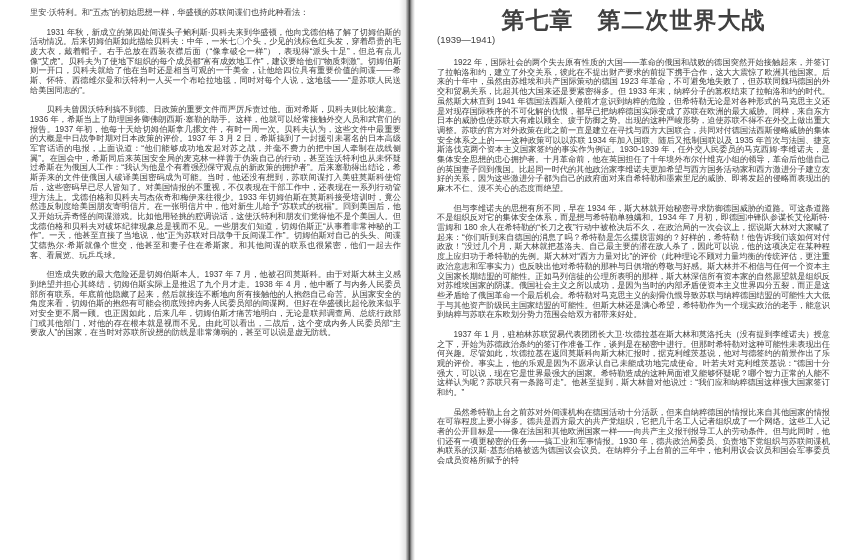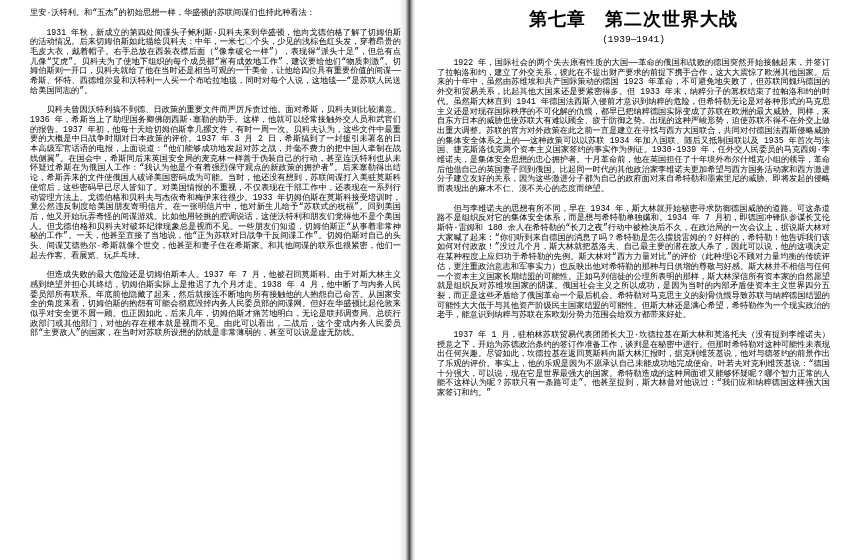--- a/index.html
+++ b/index.html
@@ -6,47 +6,46 @@
     margin: 0;
     padding: 0;
     background: #ffffff;
   }
   .spread {
     position: relative;
     width: 844px;
     height: 560px;
     background: #ffffff;
     overflow: hidden;
-    font-family: Liberation Mono, monospace;
-    color: #000000;
+    font-family: Liberation Sans, sans-serif;
+    color: #404040;
   }
   .page {
     position: absolute;
     top: 0;
     height: 560px;
     overflow: hidden;
     text-align: justify;
     font-size: 8.2px;
     line-height: 9.7px;
   }
   .page.left  { left: 30px;  width: 371px; padding-top: 8px; }
   .page.right { left: 437px; width: 393px; padding-top: 5px; }
   .page p { margin: 0 0 9.8px 0; }
   .page p.indent { text-indent: 2em; }
   .page p.quote  { text-indent: 2em; font-weight: bold; }
   .chapter-title {
     margin: 5px 0 4px 0;
-    font-size: 18px;
+    font-size: 23px;
     line-height: 20px;
     font-weight: bold;
     text-align: center;
     letter-spacing: 1px;
   }
   .chapter-subtitle {
-    text-align: center;
     font-size: 9.5px;
     line-height: 11px;
     margin: 0 0 13px 0;
   }
   .gutter {
     position: absolute;
     left: 399px;
     top: 0;
     width: 16px;
     height: 560px;
@@ -73,15 +72,16 @@
   </section>
 
   <div class="gutter"></div>
 
   <section class="page right">
     <h1 class="chapter-title">第七章　第二次世界大战</h1>
     <div class="chapter-subtitle">(1939—1941)</div>
     <p class="indent">1922 年，国际社会的两个失去原有性质的大国——革命的俄国和战败的德国突然开始接触起来，并签订了拉帕洛和约，建立了外交关系，彼此在不提出财产要求的前提下携手合作，这大大震惊了欧洲其他国家。后来的十年中，虽然由苏维埃和共产国际策动的德国 1923 年革命，不可避免地失败了，但苏联同魏玛德国的外交和贸易关系，比起其他大国来还是要紧密得多。但 1933 年末，纳粹分子的篡权结束了拉帕洛和约的时代。虽然斯大林直到 1941 年德国法西斯入侵前才意识到纳粹的危险，但希特勒无论是对各种形式的马克思主义还是对现存国际秩序的不可化解的仇恨，都早已把纳粹德国实际变成了苏联在欧洲的最大威胁。同样，来自东方日本的威胁也使苏联大有难以顾全、疲于防御之势。出现的这种严峻形势，迫使苏联不得不在外交上做出重大调整。苏联的官方对外政策在此之前一直是建立在寻找与西方大国联合，共同对付德国法西斯侵略威胁的集体安全体系之上的——这种政策可以以苏联 1934 年加入国联、随后又抵制国联以及 1935 年首次与法国、捷克斯洛伐克两个资本主义国家签约的事实作为例证。1930-1939 年，任外交人民委员的马克西姆·李维诺夫，是集体安全思想的忠心拥护者。十月革命前，他在英国担任了十年境外布尔什维克小组的领导，革命后他借自己的英国妻子回到俄国。比起同一时代的其他政治家李维诺夫更加希望与西方国务活动家和西方激进分子建立友好的关系，因为这些激进分子都为自己的政府面对来自希特勒和墨索里尼的威胁、即将发起的侵略而表现出的麻木不仁、漠不关心的态度而绝望。</p>
     <p class="indent">但与李维诺夫的思想有所不同，早在 1934 年，斯大林就开始秘密寻求防御德国威胁的道路。可这条道路不是组织反对它的集体安全体系，而是想与希特勒单独媾和。1934 年 7 月初，即德国冲锋队参谋长艾伦斯特·雷姆和 180 余人在希特勒的“长刀之夜”行动中被枪决后不久，在政治局的一次会议上，据说斯大林对大家喊了起来：“你们听到来自德国的消息了吗？希特勒是怎么摆脱雷姆的？好样的，希特勒！他告诉我们该如何对付政敌！”没过几个月，斯大林就把基洛夫、自己最主要的潜在敌人杀了，因此可以说，他的这项决定在某种程度上应归功于希特勒的先例。斯大林对“西方力量对比”的评价（此种理论不顾对力量均衡的传统评估，更注重政治意志和军事实力）也反映出他对希特勒的那种与日俱增的尊敬与好感。斯大林并不相信与任何一个资本主义国家长期结盟的可能性。正如马列信徒的公理所表明的那样，斯大林深信所有资本家的自然愿望就是组织反对苏维埃国家的阴谋。俄国社会主义之所以成功，是因为当时的内部矛盾使资本主义世界四分五裂，而正是这些矛盾给了俄国革命一个最后机会。希特勒对马克思主义的刻骨仇恨导致苏联与纳粹德国结盟的可能性大大低于与其他资产阶级民主国家结盟的可能性。但斯大林还是满心希望，希特勒作为一个现实政治的老手，能意识到纳粹与苏联在东欧划分势力范围会给双方都带来好处。</p>
     <p class="indent">1937 年 1 月，驻柏林苏联贸易代表团团长大卫·坎德拉基在斯大林和莫洛托夫（没有提到李维诺夫）授意之下，开始为苏德政治条约的签订作准备工作，谈判是在秘密中进行。但那时希特勒对这种可能性未表现出任何兴趣。尽管如此，坎德拉基在返回莫斯科向斯大林汇报时，据克利维茨基说，他对与德签约的前景作出了乐观的评价。事实上，他的乐观是因为不愿承认自己未能成功地完成使命。叶若夫对克利维茨基说：“德国十分强大，可以说，现在它是世界最强大的国家。希特勒造成的这种局面谁又能够怀疑呢？哪个智力正常的人能不这样认为呢？苏联只有一条路可走”。他甚至提到，斯大林曾对他说过：“我们应和纳粹德国这样强大国家签订和约。”</p>
+    <p class="indent">虽然希特勒上台之前苏对外间谍机构在德国活动十分活跃，但来自纳粹德国的情报比来自其他国家的情报在可靠程度上要小得多。德共是西方最大的共产党组织，它把几千名工人记者组织成了一个网络。这些工人记者的公开目标是——像在法国和其他欧洲国家一样——向共产主义报刊报导工人的劳动条件。但与此同时，他们还有一项更秘密的任务——搞工业和军事情报。1930 年，德共政治局委员、负责地下党组织与苏联间谍机构联系的汉斯·基彭伯格被选为德国议会议员。在纳粹分子上台前的三年中，他利用议会议员和国会军事委员会成员资格所赋予的特</p>
   </section>
 
 </div>
 
 </body></html>

